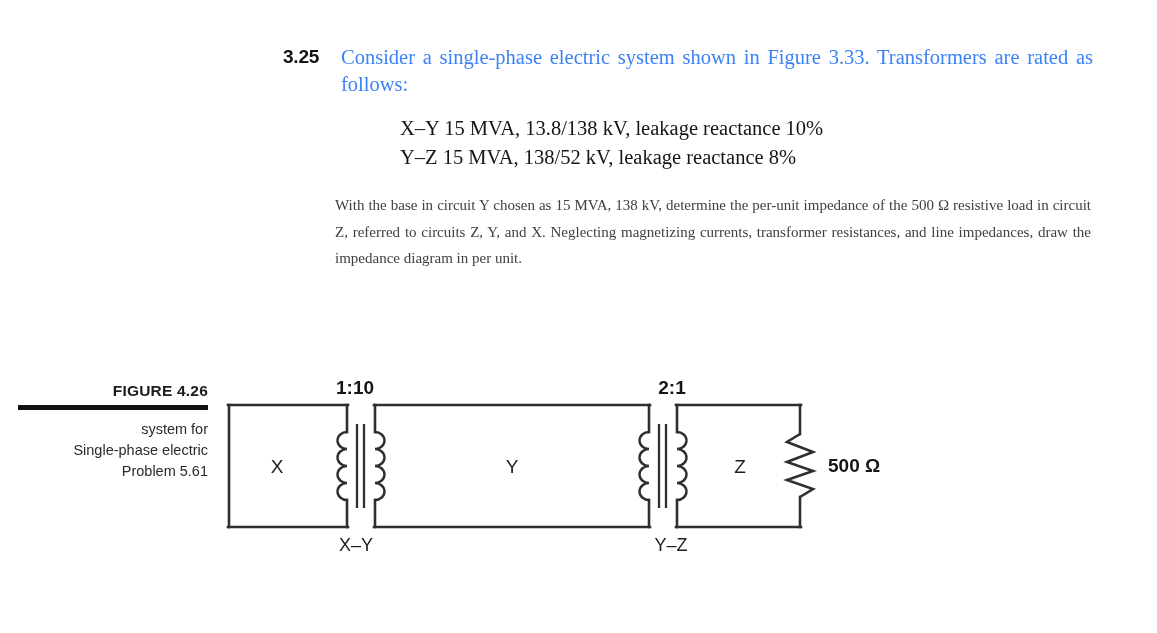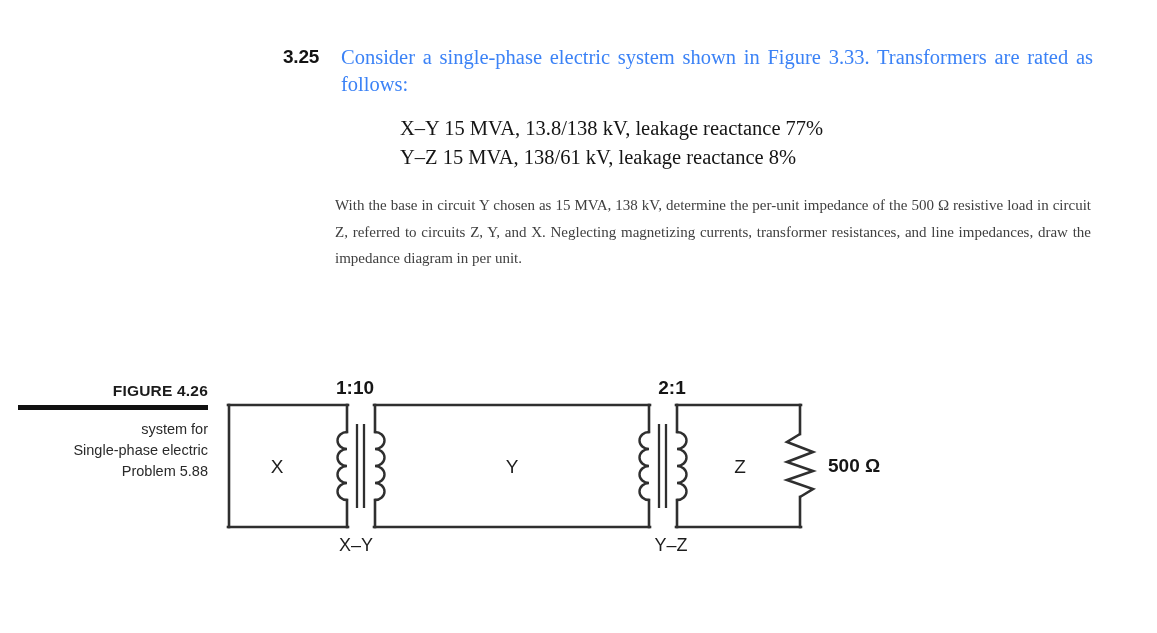--- a/index.html
+++ b/index.html
@@ -159,33 +159,33 @@
 
 <div id="page">
 
   <div id="problem">
     <div class="prob-head">
       <div class="prob-num">3.25</div>
       <div class="prob-body">Consider a single-phase electric system shown in Figure 3.33. Transformers are rated as follows:</div>
     </div>
 
     <div class="ratings">
-      <div>X–Y 15 MVA, 13.8/138 kV, leakage reactance 77%</div>
-      <div>Y–Z 15 MVA, 138/61 kV, leakage reactance 8%</div>
+      <div>X–Y 15 MVA, 13.8/138 kV, leakage reactance 10%</div>
+      <div>Y–Z 15 MVA, 138/52 kV, leakage reactance 8%</div>
     </div>
 
     <div class="prob-tail">With the base in circuit Y chosen as 15 MVA, 138 kV, determine the per-unit impedance of the 500 Ω resistive load in circuit Z, referred to circuits Z, Y, and X. Neglecting magnetizing currents, transformer resistances, and line impedances, draw the impedance diagram in per unit.</div>
   </div>
 
   <div id="caption">
     <div class="fig-title">FIGURE 4.26</div>
     <div class="fig-rule"></div>
     <div class="fig-sub">system for</div>
     <div class="fig-sub">Single-phase electric</div>
-    <div class="fig-sub">Problem 5.88</div>
+    <div class="fig-sub">Problem 5.61</div>
   </div>
 
   <svg id="diagram" viewBox="0 0 1157 633">
 
     <g>
       <path class="wire" d="M 228 405 L 348 405"></path>
       <path class="wire" d="M 228 527 L 348 527"></path>
       <path class="wire" d="M 229 405 L 229 527"></path>
       <path class="wire" d="M 347 405 L 347 432"></path>
       <path class="wire" d="M 347 500 L 347 527"></path>

